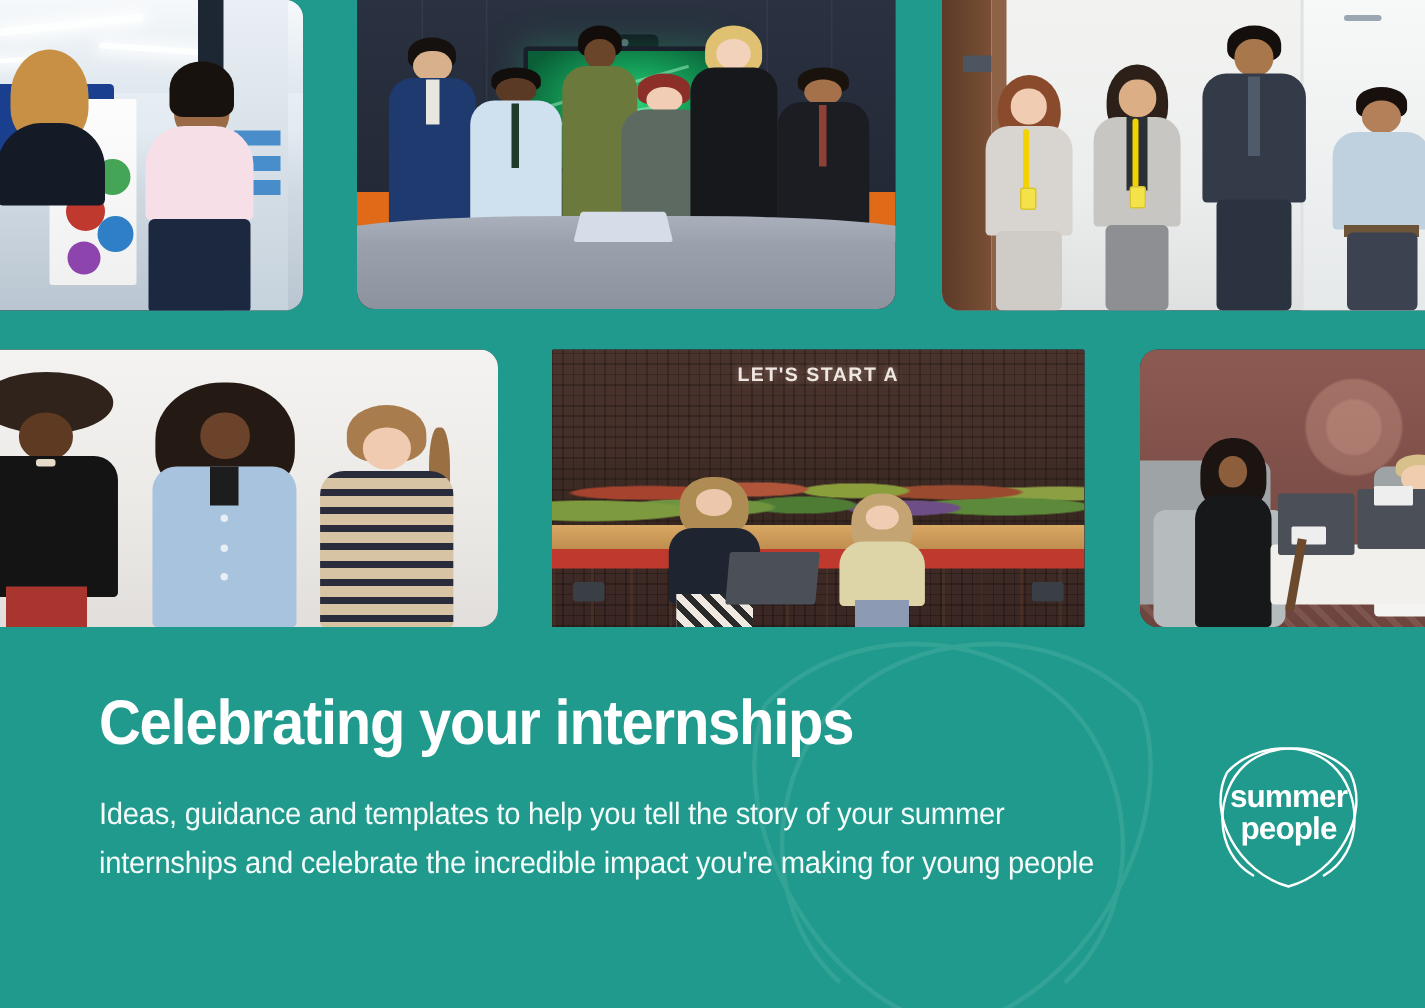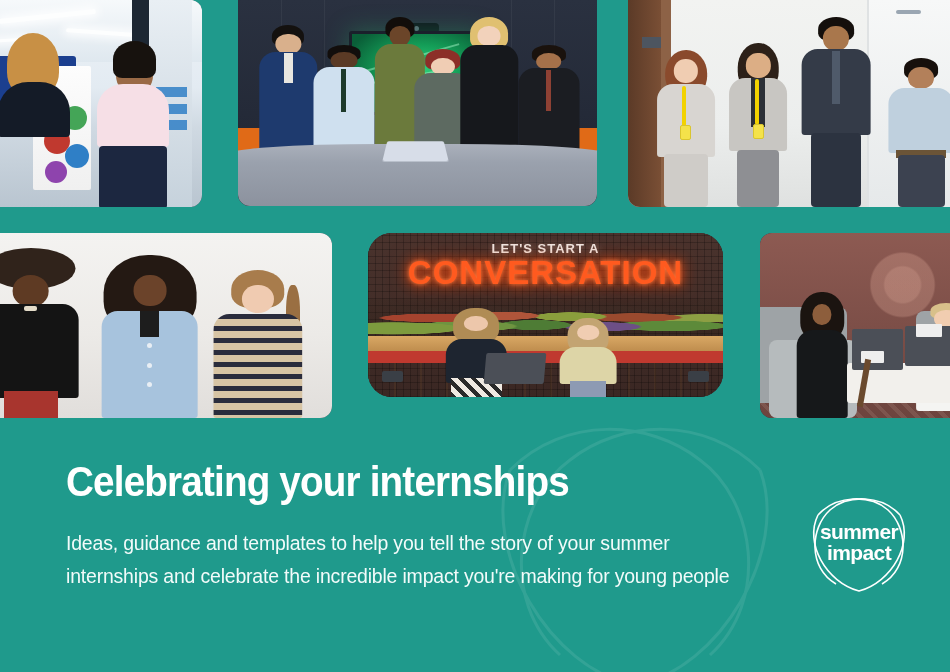--- a/index.html
+++ b/index.html
@@ -154,21 +154,21 @@
   .badge{ position:absolute; width:11px; height:15px; background:#f4e24a;
     border-radius:2px; border:1px solid #d9c52f;}
 
   
   #tile4 { left:-40px; top:233px; width:372px; height:185px;
            border-radius:0 12px 12px 0; }
   .studio-bg{ position:absolute; inset:0;
     background:linear-gradient(180deg,#f4f3f1 0%,#eceae7 55%,#e1dedb 100%); }
 
   
-  #tile5 { left:368px; top:233px; width:355px; height:164px; border-radius:24px; }
+  #tile5 { left:368px; top:233px; width:355px; height:185px; border-radius:1px; }
   .neon-bg{ position:absolute; inset:0; background:#3e2b27;
     background-image:
       repeating-linear-gradient(0deg, rgba(0,0,0,.22) 0 1px, transparent 1px 7px),
       repeating-linear-gradient(90deg, rgba(0,0,0,.22) 0 1px, transparent 1px 7px),
       linear-gradient(180deg,#4a332d,#3a2723);
   }
   .neon-small{ position:absolute; left:50%; transform:translateX(-50%);
     top:5%; color:#efe7e2; font-weight:bold; font-size:13px;
     letter-spacing:1px; font-family:"Liberation Sans",sans-serif;
     text-shadow:0 0 6px rgba(255,220,200,.45); white-space:nowrap;}
@@ -437,21 +437,20 @@
         <span class="bbody" style="top:30%;width:100%;height:70%;background:#d7c4a4;
           background-image:repeating-linear-gradient(180deg,#2a2c3c 0 5px,#d7c4a4 5px 12px);"></span>
       </div>
     </div>
   </div>
 
   <div class="photo" id="tile5">
     <div class="inner">
       <div class="neon-bg"></div>
       <div class="neon-small">LET'S START A</div>
-      <div class="neon-big">CONVERSATION</div>
       <div class="planter"></div>
       <div class="woodledge"></div>
       <div class="redbench"></div>
       <div class="woodwall"></div>
       <div class="socket" style="left:4%;"></div>
       <div class="socket" style="right:4%;"></div>
 
       <div class="bp" style="bottom:0;left:22%;width:17%;height:54%;">
         <span class="bhair" style="top:0;width:76%;height:40%;background:#b08c55;border-radius:46% 46% 40% 40%;"></span>
         <span class="bhead" style="top:8%;width:40%;height:18%;background:#edc7ab;"></span>
@@ -510,17 +509,17 @@
   <div class="logo">
     <svg viewBox="0 0 118 108" width="118" height="108" aria-hidden="true">
       <g fill="none" stroke="#ffffff" stroke-width="1.6">
         <path d="M18 27 C 4 55, 26 94, 59 103 C 92 94, 114 55, 100 27"></path>
         <path d="M18 27 C 36 7, 70 6, 88 22 C 108 40, 110 80, 82 96"></path>
         <path d="M100 27 C 82 7, 48 6, 30 22 C 10 40, 8 80, 36 96"></path>
       </g>
     </svg>
     <div class="logo-text">
       <span class="l1">summer</span>
-      <span class="l2">impact</span>
+      <span class="l2">people</span>
     </div>
   </div>
 
 </div>
 
 </body></html>

